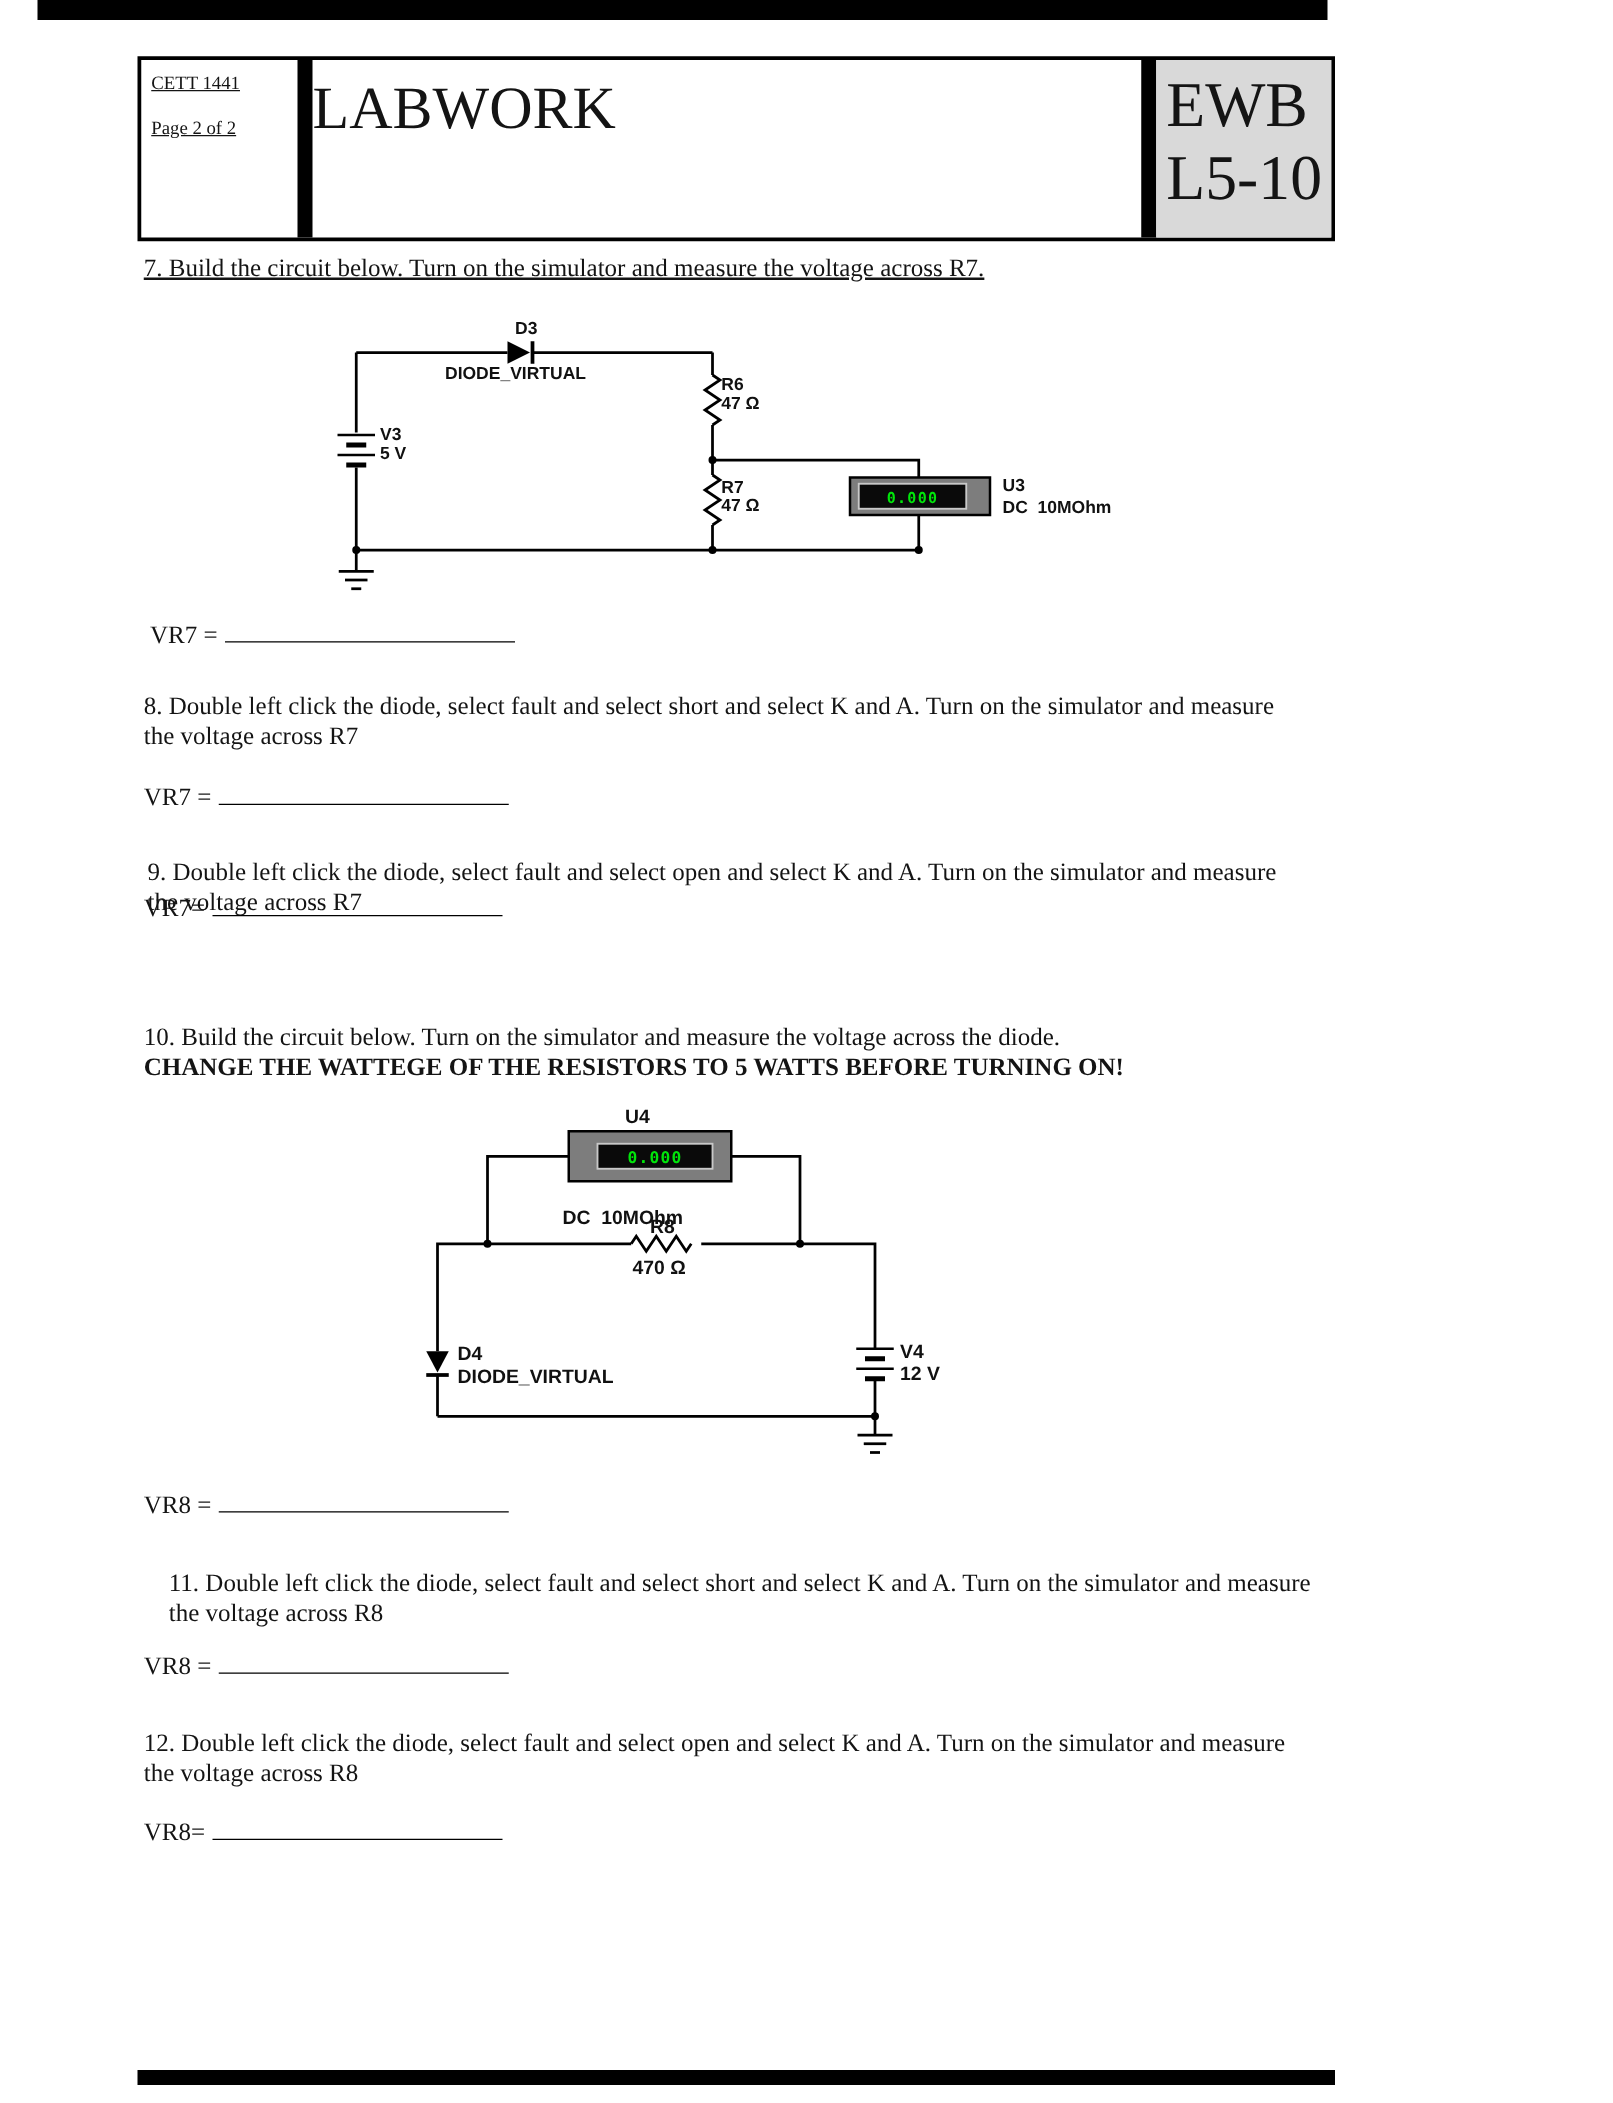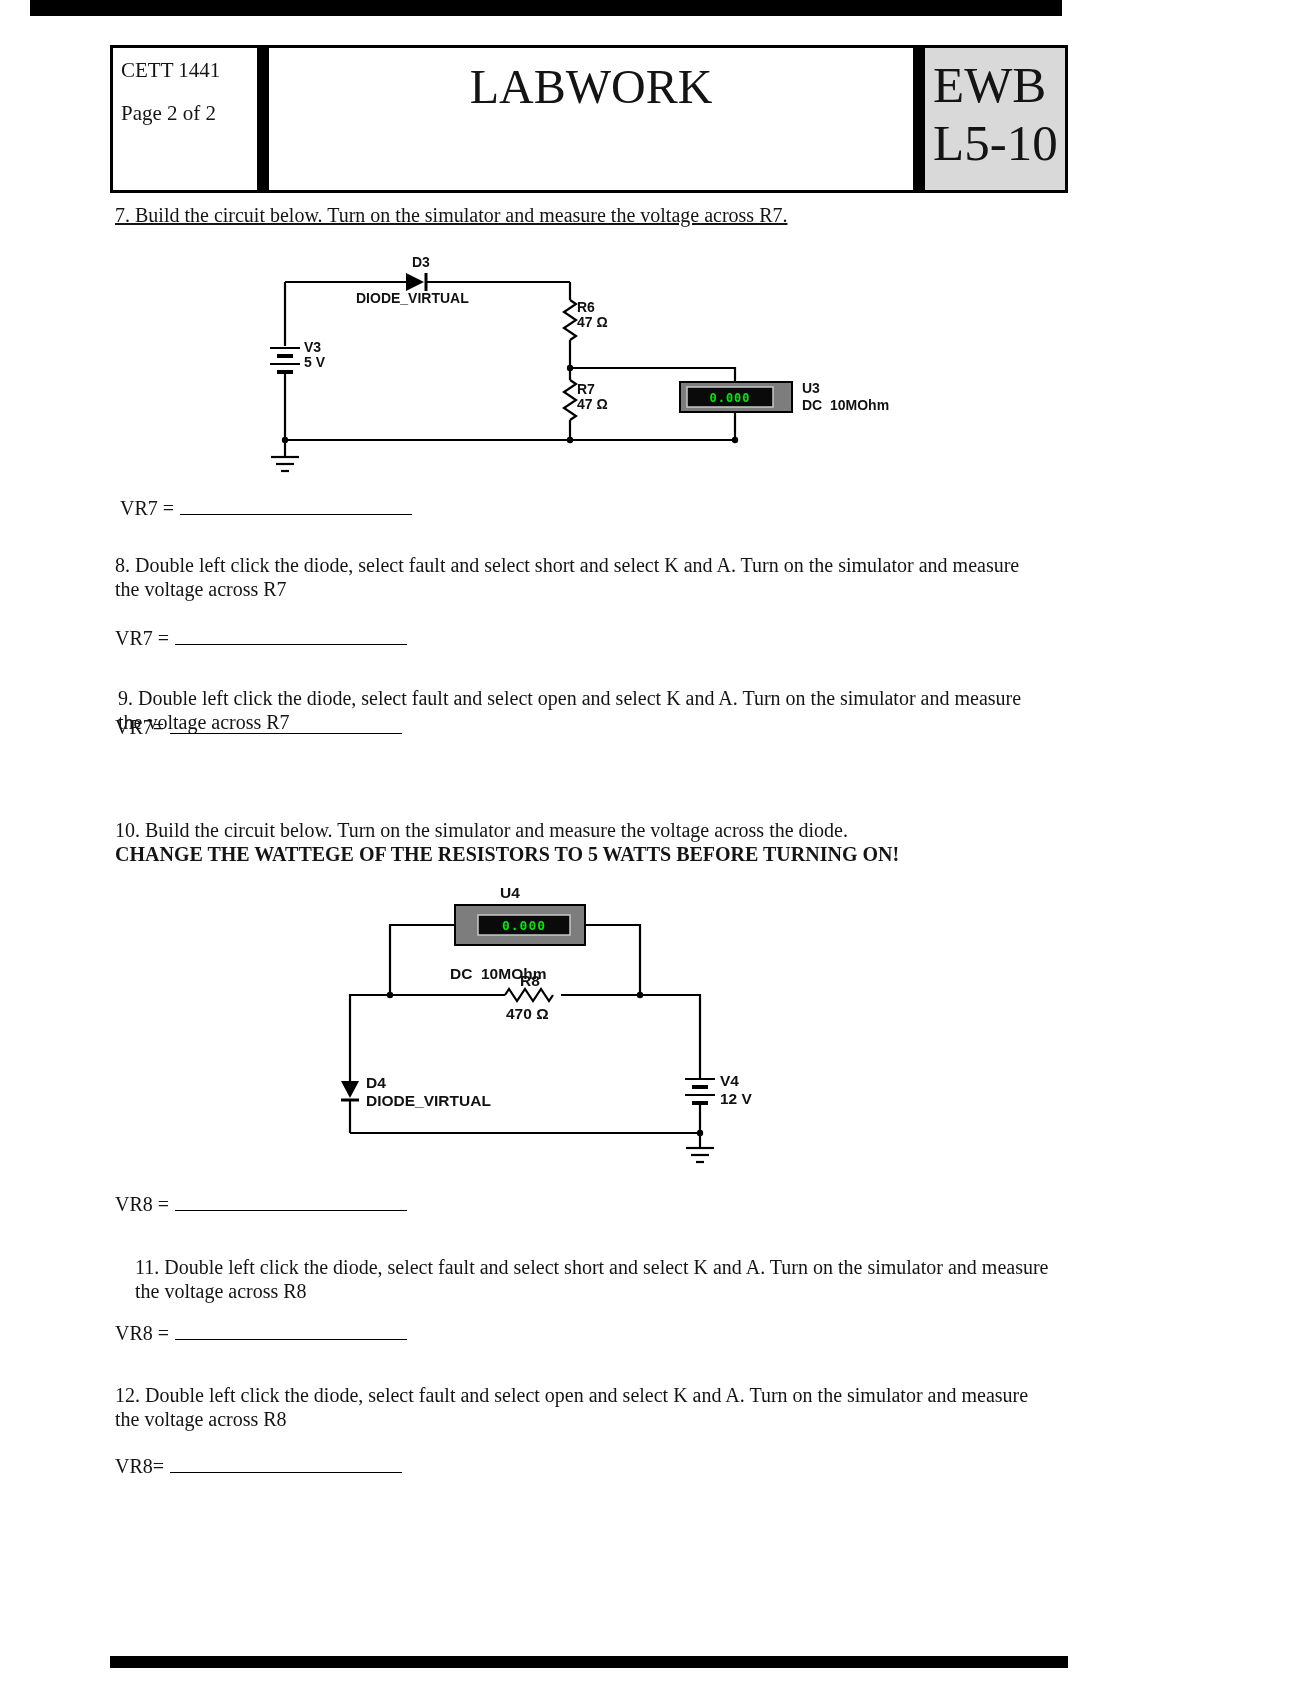--- a/index.html
+++ b/index.html
@@ -6,24 +6,24 @@
   html,body { background:#ffffff; }
   .page {
     position:relative; width:1290px; height:1682px; margin:0 auto;
     background:#ffffff; color:#141414;
     font-family:"Liberation Serif", serif; overflow:hidden;
   }
   .abs { position:absolute; }
   .edge-bar { background:#000; }
   
   .header { display:flex; border:3px solid #000; background:#fff; }
-  .hleft { width:144px; padding:10px 4px 0 8px; font-size:21px; line-height:1.2; }
+  .hleft { width:125px; padding:10px 4px 0 8px; font-size:15px; line-height:1.2;text-decoration:underline; }
   .hleft .course { margin-bottom:18px; }
   .hbar { width:12px; background:#000; }
-  .hcenter { flex:1; text-align:center; font-size:48px; line-height:62px; padding-top:8px; }
+  .hcenter { flex:1; text-align:left; font-size:48px; line-height:62px; padding-top:8px; }
   .hright { width:140px; background:#d9d9d9; font-size:51px; line-height:58px; padding:8px 0 0 8px; }
   
   .qtext { font-size:20px; line-height:24px; }
   .bold { font-weight:bold; }
   .answer { font-size:20px; }
   .blankline { display:inline-block; width:232px; height:15px;
                border-bottom:1.7px solid #000; margin-left:6px; }
   
   .clabel { font-family:"Liberation Sans", sans-serif; font-size:14px; font-weight:bold; fill:#111; white-space:pre; }
   .clabel-lg { font-family:"Liberation Sans", sans-serif; font-size:15.5px; font-weight:bold; fill:#111; white-space:pre; }

